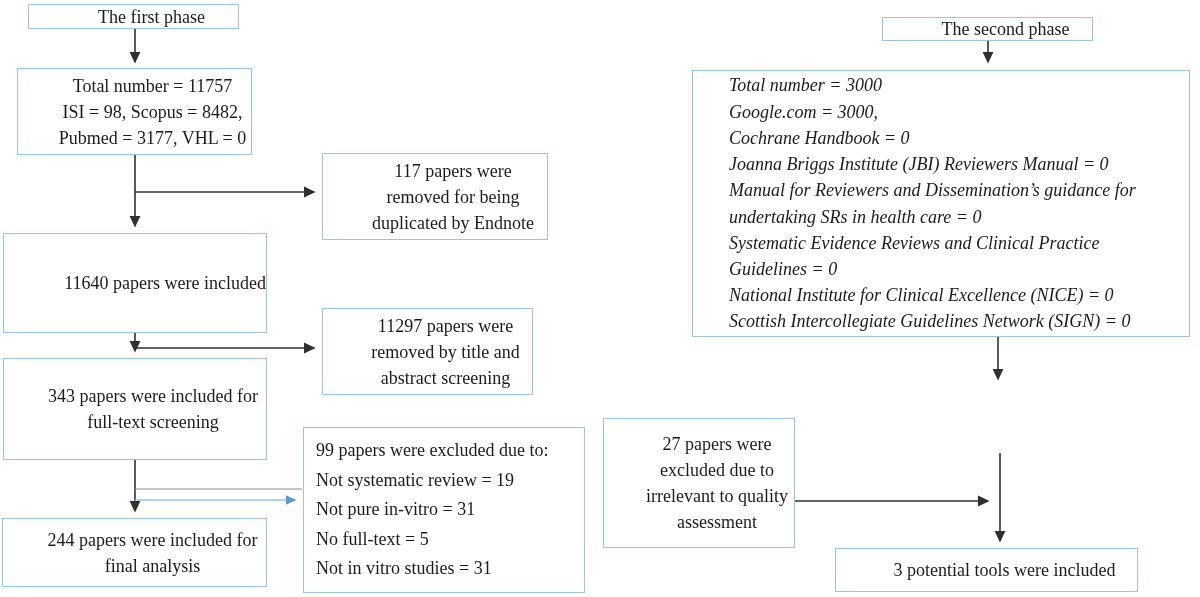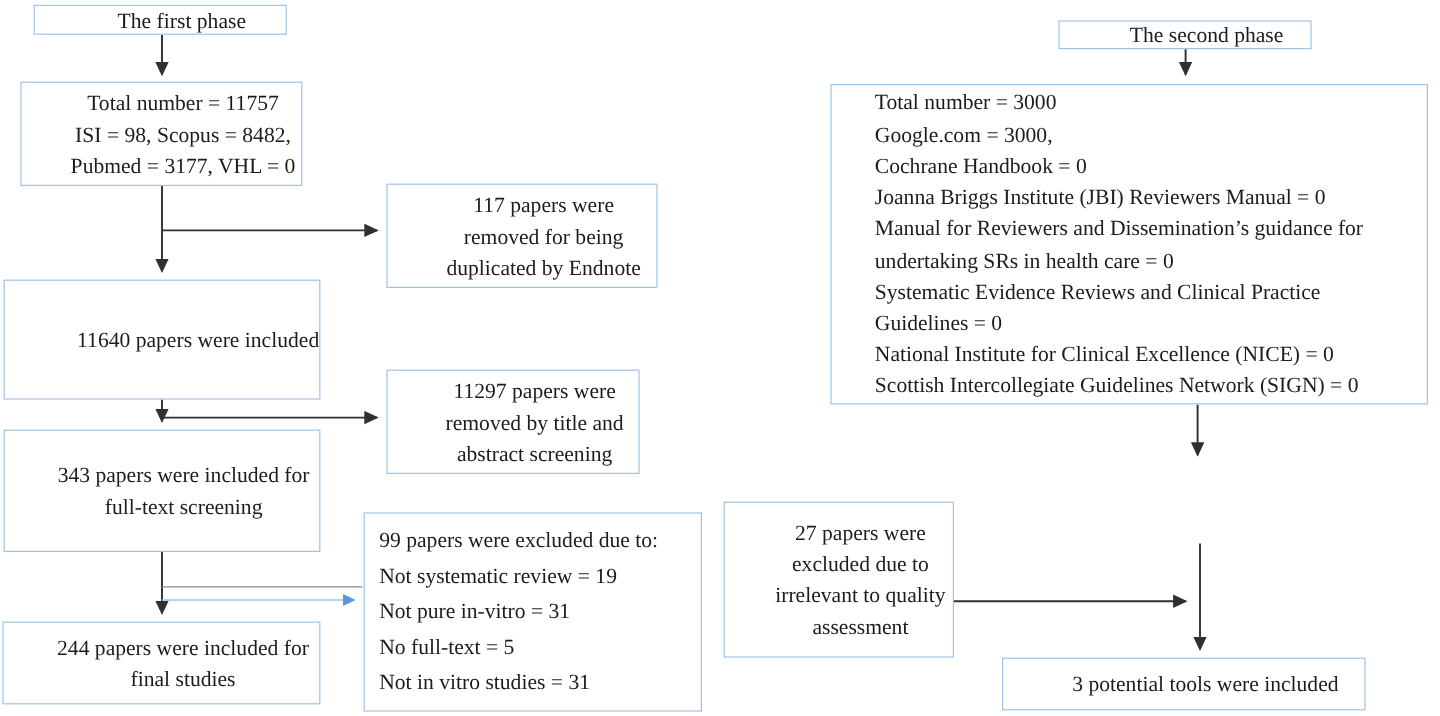--- a/index.html
+++ b/index.html
@@ -95,36 +95,36 @@
     <div class="ln">abstract screening</div>
   </div>
 
   <div class="box center" style="left:3px; top:358px; width:264px; height:102px;">
     <div class="ln">343 papers were included for</div>
     <div class="ln">full-text screening</div>
   </div>
 
   <div class="box center" style="left:2px; top:518px; width:265px; height:69px;">
     <div class="ln">244 papers were included for</div>
-    <div class="ln">final studies</div>
+    <div class="ln">final analysis</div>
   </div>
 
   <div class="box left excl99" style="left:303px; top:427px; width:282px; height:166px; padding-left:12px;">
     <div class="ln">99 papers were excluded due to:</div>
     <div class="ln">Not systematic review = 19</div>
     <div class="ln">Not pure in-vitro = 31</div>
     <div class="ln">No full-text = 5</div>
     <div class="ln">Not in vitro studies = 31</div>
   </div>
 
   <div class="box center title-box" style="left:882px; top:17px; width:211px; height:24px;">
     <div class="ln">The second phase</div>
   </div>
 
-  <div class="box left sources" style="left:692px; top:70px; width:498px; height:267px; ">
+  <div class="box left sources" style="left:692px; top:70px; width:498px; height:267px; font-style:italic;">
     <div class="ln">Total number = 3000</div>
     <div class="ln">Google.com = 3000,</div>
     <div class="ln">Cochrane Handbook = 0</div>
     <div class="ln">Joanna Briggs Institute (JBI) Reviewers Manual = 0</div>
     <div class="ln">Manual for Reviewers and Dissemination’s guidance for</div>
     <div class="ln">undertaking SRs in health care = 0</div>
     <div class="ln">Systematic Evidence Reviews and Clinical Practice</div>
     <div class="ln">Guidelines = 0</div>
     <div class="ln">National Institute for Clinical Excellence (NICE) = 0</div>
     <div class="ln">Scottish Intercollegiate Guidelines Network (SIGN) = 0</div>

